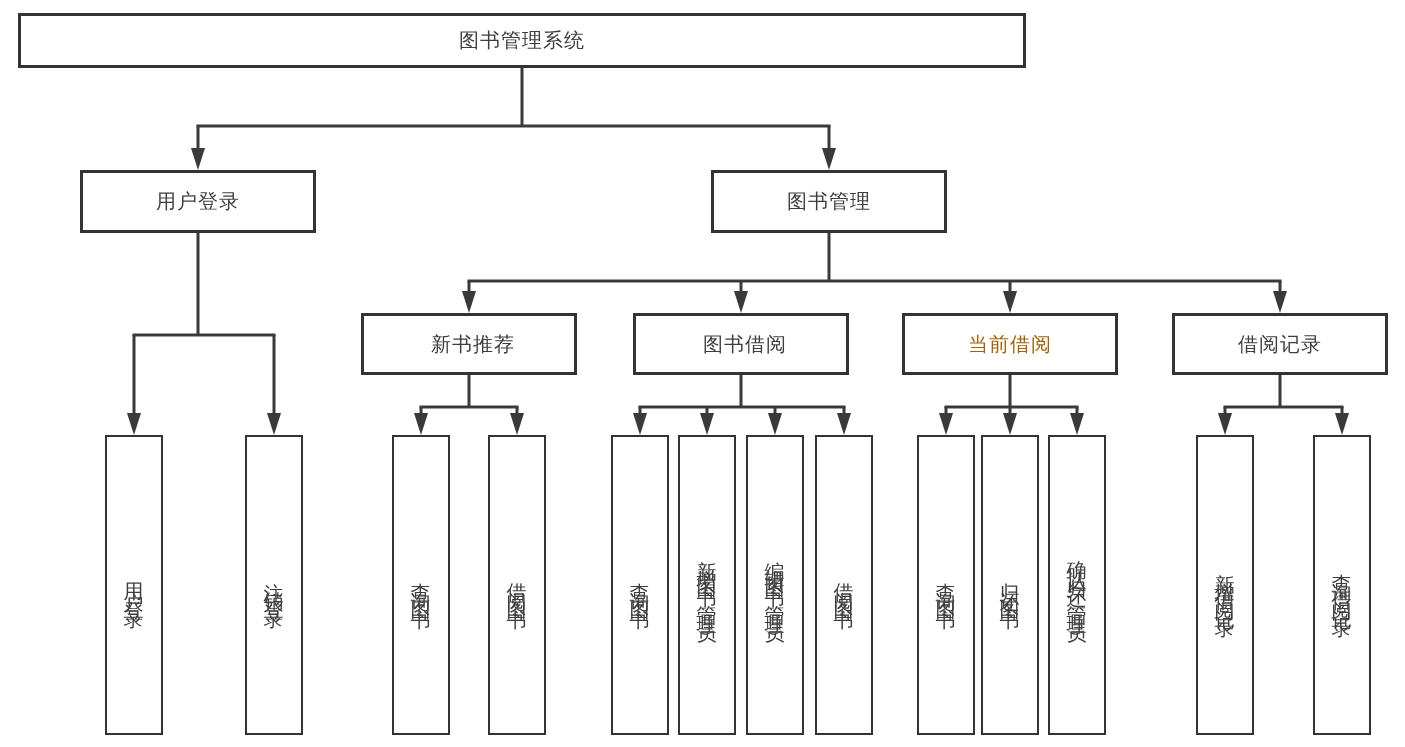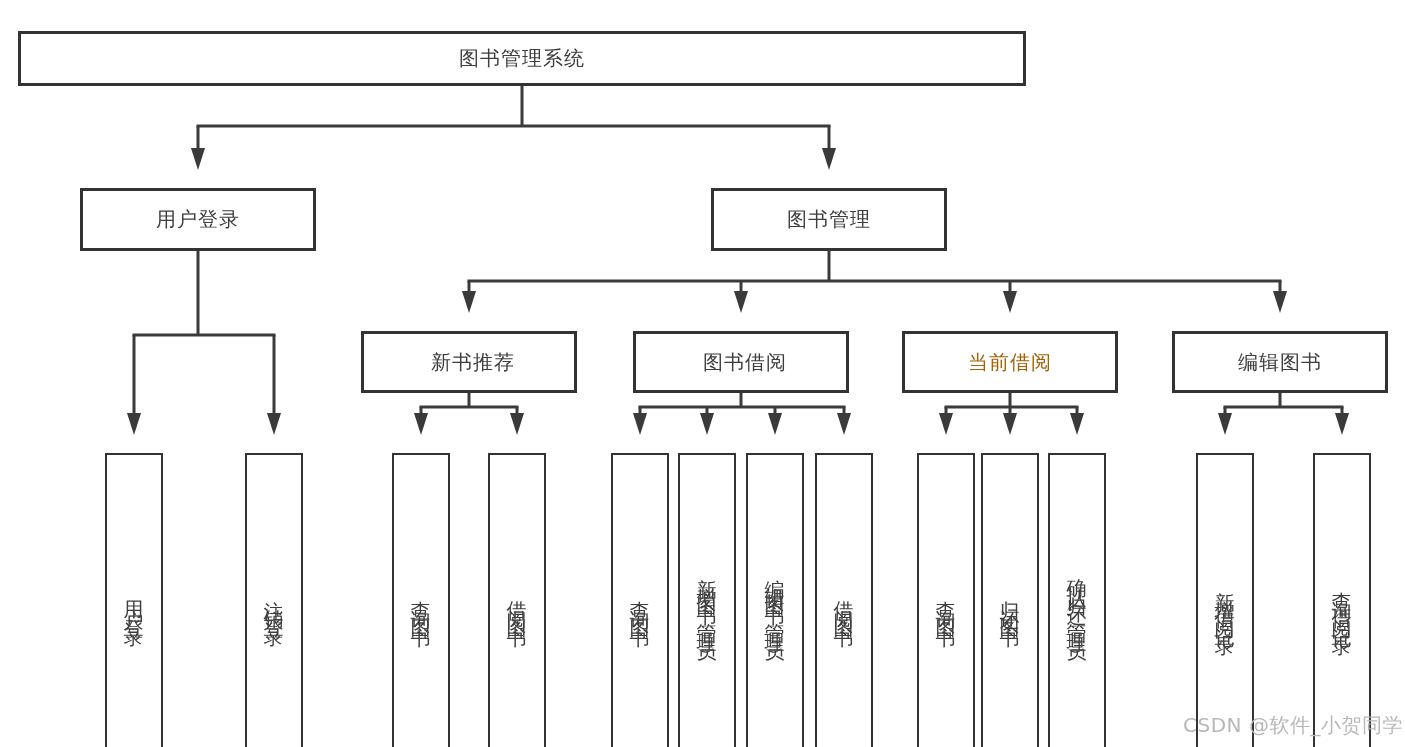--- a/index.html
+++ b/index.html
@@ -24,21 +24,20 @@
   .node {
     position: absolute;
     box-sizing: border-box;
     background: #ffffff;
     border: 3px solid #333333;
     display: flex;
     align-items: center;
     justify-content: center;
     color: #3d3d3d;
     z-index: 2;
-    margin-top: 18px;
   }
   .node.h {
     font-size: 20px;
     letter-spacing: 1px;
     white-space: nowrap;
   }
   .node.v {
     writing-mode: vertical-rl;
     text-orientation: mixed;
     font-size: 20px;
@@ -112,29 +111,28 @@
       <line x1="1342" y1="407" x2="1342" y2="417" stroke="#3a3a3a" stroke-width="3"></line>
       <polygon points="1335,413 1349,413 1342,435" fill="#3a3a3a"></polygon>
     </svg>
   <div id="nodes-layer">
       <div class="node h" style="left: 18px; top: 13px; width: 1008px; height: 55px; border-color: rgb(51, 51, 51); background: rgb(255, 255, 255); color: rgb(61, 61, 61);">图书管理系统</div>
       <div class="node h" style="left: 80px; top: 170px; width: 236px; height: 63px; border-color: rgb(51, 51, 51); background: rgb(255, 255, 255); color: rgb(61, 61, 61);">用户登录</div>
       <div class="node h" style="left: 711px; top: 170px; width: 236px; height: 63px; border-color: rgb(51, 51, 51); background: rgb(255, 255, 255); color: rgb(61, 61, 61); text-align: right;">图书管理</div>
       <div class="node h" style="left: 361px; top: 313px; width: 216px; height: 62px; border-color: rgb(51, 51, 51); background: rgb(255, 255, 255); color: rgb(61, 61, 61); padding-left: 8px;">新书推荐</div>
       <div class="node h" style="left: 633px; top: 313px; width: 216px; height: 62px; border-color: rgb(51, 51, 51); background: rgb(255, 255, 255); color: rgb(61, 61, 61); padding-left: 8px;">图书借阅</div>
       <div class="node h" style="left: 902px; top: 313px; width: 216px; height: 62px; border-color: rgb(51, 51, 51); background: rgb(255, 255, 255); color: #a16207;">当前借阅</div>
-      <div class="node h" style="left: 1172px; top: 313px; width: 216px; height: 62px; border-color: rgb(51, 51, 51); background: rgb(255, 255, 255); color: rgb(61, 61, 61);">编辑图书</div>
+      <div class="node h" style="left: 1172px; top: 313px; width: 216px; height: 62px; border-color: rgb(51, 51, 51); background: rgb(255, 255, 255); color: rgb(61, 61, 61);">借阅记录</div>
       <div class="node v" style="left: 105px; top: 435px; width: 58px; height: 300px; border-color: rgb(51, 51, 51); background: rgb(255, 255, 255); color: rgb(61, 61, 61);">用户登录</div>
       <div class="node v" style="left: 245px; top: 435px; width: 58px; height: 300px; border-color: rgb(51, 51, 51); background: rgb(255, 255, 255); color: rgb(61, 61, 61);">注销登录</div>
       <div class="node v" style="left: 392px; top: 435px; width: 58px; height: 300px; border-color: rgb(51, 51, 51); background: rgb(255, 255, 255); color: rgb(61, 61, 61);">查询图书</div>
       <div class="node v" style="left: 488px; top: 435px; width: 58px; height: 300px; border-color: rgb(51, 51, 51); background: rgb(255, 255, 255); color: rgb(61, 61, 61);">借阅图书</div>
       <div class="node v" style="left: 611px; top: 435px; width: 58px; height: 300px; border-color: rgb(51, 51, 51); background: rgb(255, 255, 255); color: rgb(61, 61, 61);">查询图书</div>
       <div class="node v" style="left: 678px; top: 435px; width: 58px; height: 300px; border-color: rgb(51, 51, 51); background: rgb(255, 255, 255); color: rgb(61, 61, 61);">新增图书（管理员）</div>
       <div class="node v" style="left: 746px; top: 435px; width: 58px; height: 300px; border-color: rgb(51, 51, 51); background: rgb(255, 255, 255); color: rgb(61, 61, 61);">编辑图书（管理员）</div>
       <div class="node v" style="left: 815px; top: 435px; width: 58px; height: 300px; border-color: rgb(51, 51, 51); background: rgb(255, 255, 255); color: rgb(61, 61, 61);">借阅图书</div>
       <div class="node v" style="left: 917px; top: 435px; width: 58px; height: 300px; border-color: rgb(51, 51, 51); background: rgb(255, 255, 255); color: rgb(61, 61, 61);">查询图书</div>
       <div class="node v" style="left: 981px; top: 435px; width: 58px; height: 300px; border-color: rgb(51, 51, 51); background: rgb(255, 255, 255); color: rgb(61, 61, 61);">归还图书</div>
       <div class="node v" style="left: 1048px; top: 435px; width: 58px; height: 300px; border-color: rgb(51, 51, 51); background: rgb(255, 255, 255); color: rgb(61, 61, 61);">确认归还（管理员）</div>
       <div class="node v" style="left: 1196px; top: 435px; width: 58px; height: 300px; border-color: rgb(51, 51, 51); background: rgb(255, 255, 255); color: rgb(61, 61, 61);">新增借阅记录</div>
       <div class="node v" style="left: 1313px; top: 435px; width: 58px; height: 300px; border-color: rgb(51, 51, 51); background: rgb(255, 255, 255); color: rgb(61, 61, 61);">查询借阅记录</div>
     </div>
-  <div class="watermark" style="left: 1183px; top: 712px; color: rgb(184, 184, 184);">CSDN @软件_小贺同学</div>
 </div>
 
 </body></html>

